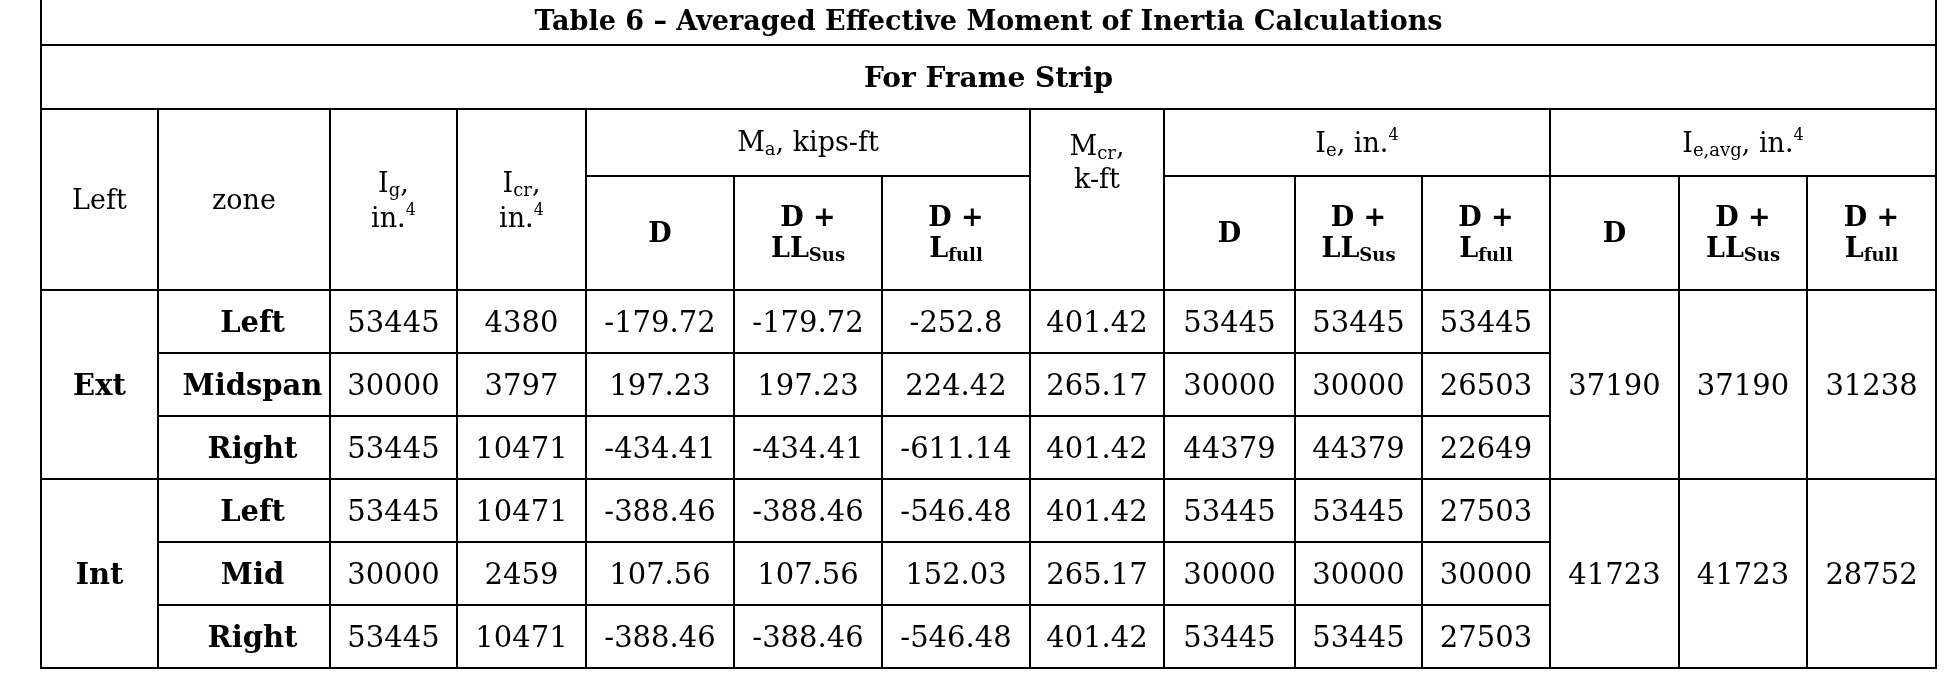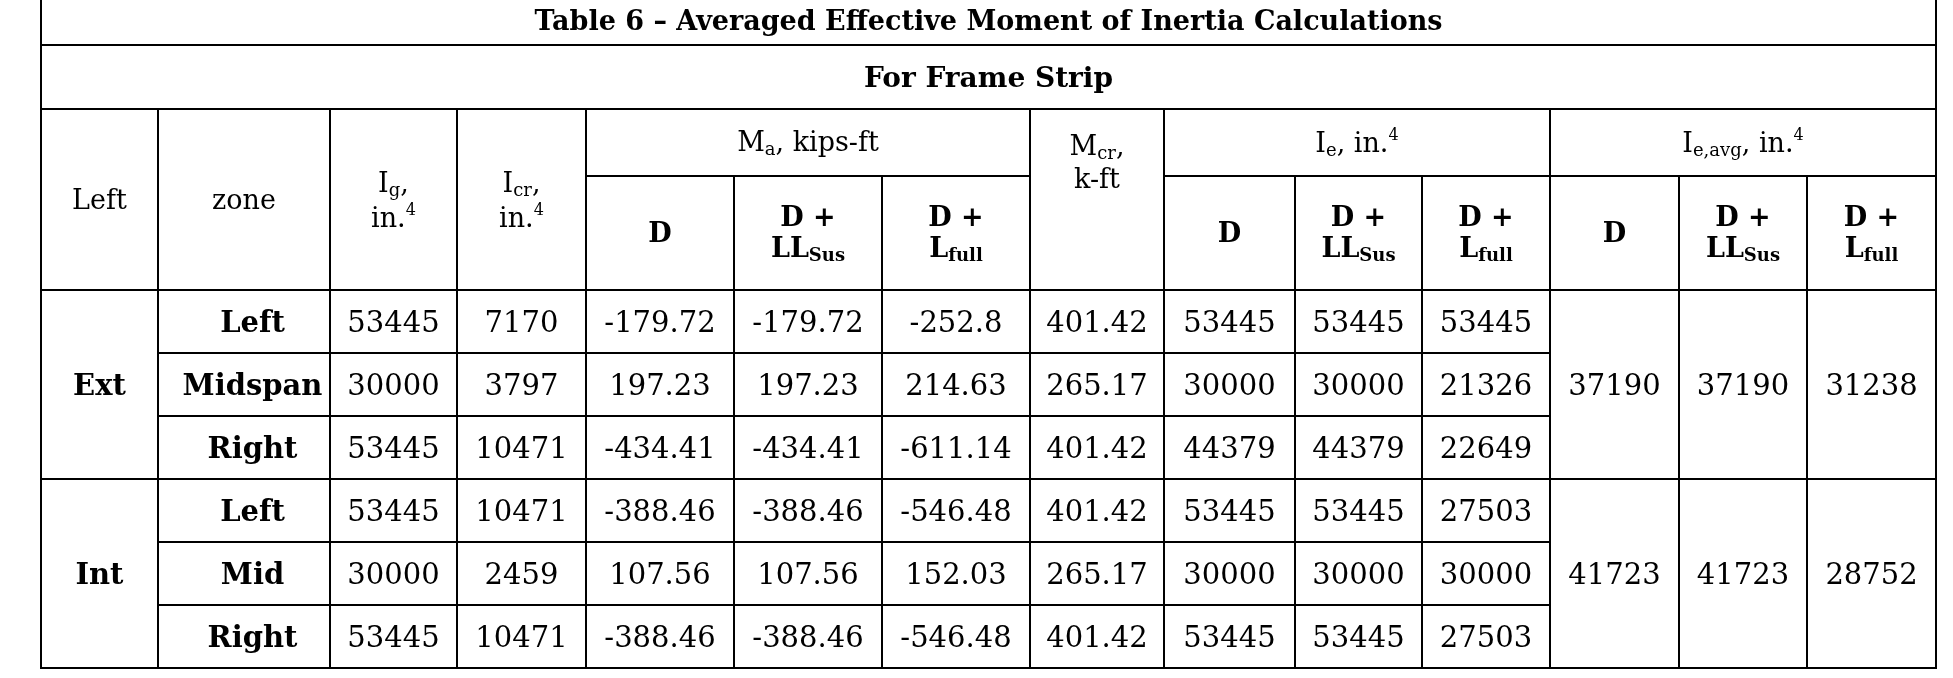--- a/index.html
+++ b/index.html
@@ -104,43 +104,43 @@
             <span class="vt"><span>L</span><sub>full</sub></span>
           </th>
     </tr>
   </thead>
   <tbody>
 
     <tr>
       <td rowspan="3" class="span-cell">Ext</td>
       <td class="zone">Left</td>
       <td>53445</td>
-      <td>7170</td>
+      <td>4380</td>
       <td>-179.72</td>
       <td>-179.72</td>
       <td>-252.8</td>
       <td>401.42</td>
       <td>53445</td>
       <td>53445</td>
       <td>53445</td>
       <td rowspan="3">37190</td>
       <td rowspan="3">37190</td>
       <td rowspan="3">31238</td>
     </tr>
     <tr>
       <td class="zone">Midspan</td>
       <td>30000</td>
       <td>3797</td>
       <td>197.23</td>
       <td>197.23</td>
-      <td>214.63</td>
+      <td>224.42</td>
       <td>265.17</td>
       <td>30000</td>
       <td>30000</td>
-      <td>21326</td>
+      <td>26503</td>
     </tr>
     <tr>
       <td class="zone">Right</td>
       <td>53445</td>
       <td>10471</td>
       <td>-434.41</td>
       <td>-434.41</td>
       <td>-611.14</td>
       <td>401.42</td>
       <td>44379</td>

